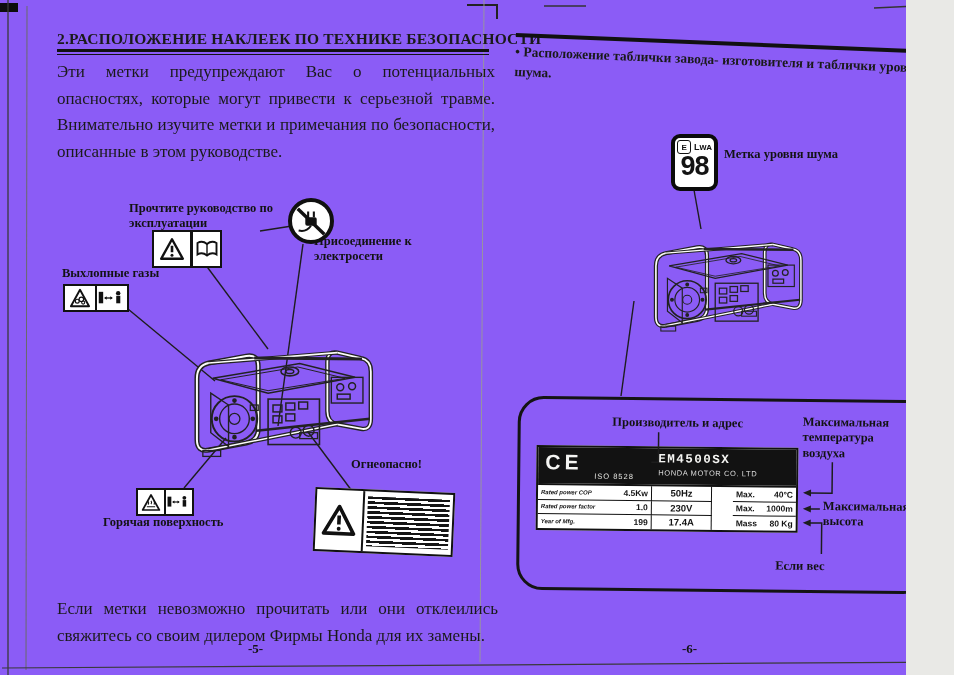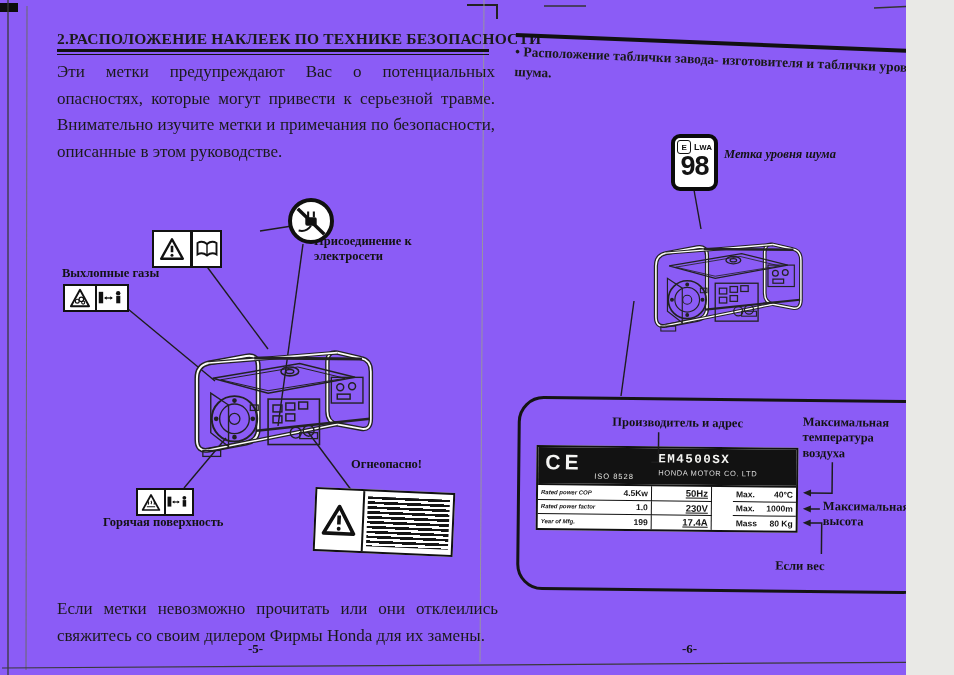--- a/index.html
+++ b/index.html
@@ -39,21 +39,21 @@
   .metal .iso{position:absolute;left:56px;bottom:3px;font-size:7.5px;letter-spacing:1px;color:#e8e8e4;}
   .metal .model{position:absolute;left:120px;top:4px;font:bold 12.5px "Liberation Mono",monospace;letter-spacing:1.5px;}
   .metal .mfr{position:absolute;left:120px;top:20px;font-size:7.5px;letter-spacing:.6px;color:#ddd;}
   .mtable{display:grid;grid-template-columns:114px 60px 84px;border-top:2px solid #111;}
   .mtable .c{border-right:1.5px solid #111;border-bottom:1.5px solid #111;height:13.5px;display:flex;align-items:center;
              padding:0 3px;justify-content:space-between;}
   .mtable .c:nth-child(3n){border-right:none;margin-left:21px;}
   .mtable .c:nth-last-child(-n+3){border-bottom:none;}
   .mtable .lbl{font:bold 6px "Liberation Sans",sans-serif;font-style:italic;}
   .mtable .val{font:bold 8.5px "Liberation Sans",sans-serif;}
-  .mtable .mid{width:100%;text-align:right;font:bold 9.5px "Liberation Sans",sans-serif;text-decoration:underline;}
+  .mtable .mid{width:100%;text-align:center;font:bold 9.5px "Liberation Sans",sans-serif;}
   .pgnum{font-weight:bold;font-size:13px;}
 </style>
 </head>
 <body>
 
 <div class="page">
 
   <svg class="abs" style="left:0;top:0;z-index:0;pointer-events:none;" width="954" height="675" viewBox="0 0 954 675">
     <rect x="0" y="3" width="18" height="9" fill="#0d0d0d"></rect>
     <polyline points="467,5 497,5 497,19" fill="none" stroke="#222" stroke-width="2"></polyline>
@@ -77,20 +77,21 @@
       <line x1="634" y1="301" x2="621" y2="396"></line>
     </g>
   </svg>
 
   <div class="abs title txt" style="left:57px;top:30px;z-index:1;">2.РАСПОЛОЖЕНИЕ НАКЛЕЕК ПО ТЕХНИКЕ БЕЗОПАСНОСТИ</div>
   <div class="abs rule" style="left:57px;top:49px;width:432px;height:3px;z-index:1;"></div>
   <div class="abs rule" style="left:57px;top:54px;width:432px;height:1px;z-index:1;"></div>
 
   <div class="abs para txt" style="left:57px;top:59px;width:438px;z-index:1;">Эти метки предупреждают Вас о  потенциальных опасностях, которые могут привести к серьезной травме. Внимательно изучите метки и примечания по безопасности, описанные в этом руководстве.</div>
 
+  <div class="abs cap" style="left:129px;top:201px;width:168px;z-index:1;">Прочтите руководство по эксплуатации</div>
   <div class="abs sticker" style="left:152px;top:230px;width:70px;height:38px;z-index:2;">
     <div class="cell" style="width:36px;">
       <svg width="26" height="24" viewBox="0 0 24 22">
           <path d="M12 2 L22 20 H2 Z" fill="none" stroke="#111" stroke-width="2.2" stroke-linejoin="round"></path>
           <line x1="12" y1="8" x2="12" y2="14" stroke="#111" stroke-width="2.4"></line>
           <circle cx="12" cy="16.8" r="1.4" fill="#111"></circle>
         </svg>
     </div>
     <div class="cell" style="flex:1;border-left-width:3px;">
       <svg width="24" height="20" viewBox="0 0 24 18">
@@ -221,21 +222,21 @@
     <div class="txt b" style="font-size:13.5px;line-height:1.45;margin-top:5px;width:420px;">• Расположение таблички завода- изготовителя и таблички уровня шума.</div>
   </div>
 
   <div class="abs noise" style="left:671px;top:134px;z-index:2;">
     <div class="toprow">
       <div class="emark">E</div>
       <div class="lwa">Lᴡᴀ</div>
     </div>
     <div class="val">98</div>
   </div>
-  <div class="abs cap" style="left:724px;top:147px;width:140px;z-index:1;font-style:italic;">Метка уровня шума</div>
+  <div class="abs cap" style="left:724px;top:147px;width:140px;z-index:1;">Метка уровня шума</div>
 
   <svg class="abs" style="left:618px;top:214px;z-index:1;" width="206" height="150" viewBox="0 0 250 170">
     <g fill="none" stroke="#222">
       <g>
         <path d="M46,57 Q46,44 58,41.5 L96,34.5 Q108,32.5 108,44.5 L108,108 Q108,120 96,122.5 L58,129.5 Q46,132 46,119 Z" stroke-width="5"></path>
         <path d="M46,57 Q46,44 58,41.5 L96,34.5 Q108,32.5 108,44.5 L108,108 Q108,120 96,122.5 L58,129.5 Q46,132 46,119 Z" stroke="#fcfcf9" stroke-width="2"></path>
         <path d="M178,41 Q178,29 188,31 L212,36.5 Q222,38.5 222,50 L222,98 Q222,110 212,108 L188,103.5 Q178,101.5 178,90 Z" stroke-width="4.5"></path>
         <path d="M178,41 Q178,29 188,31 L212,36.5 Q222,38.5 222,50 L222,98 Q222,110 212,108 L188,103.5 Q178,101.5 178,90 Z" stroke="#fcfcf9" stroke-width="1.8"></path>
         <line x1="58" y1="41.5" x2="188" y2="31" stroke-width="4"></line>
           <line x1="58" y1="41.5" x2="188" y2="31" stroke="#fcfcf9" stroke-width="1.6"></line>

